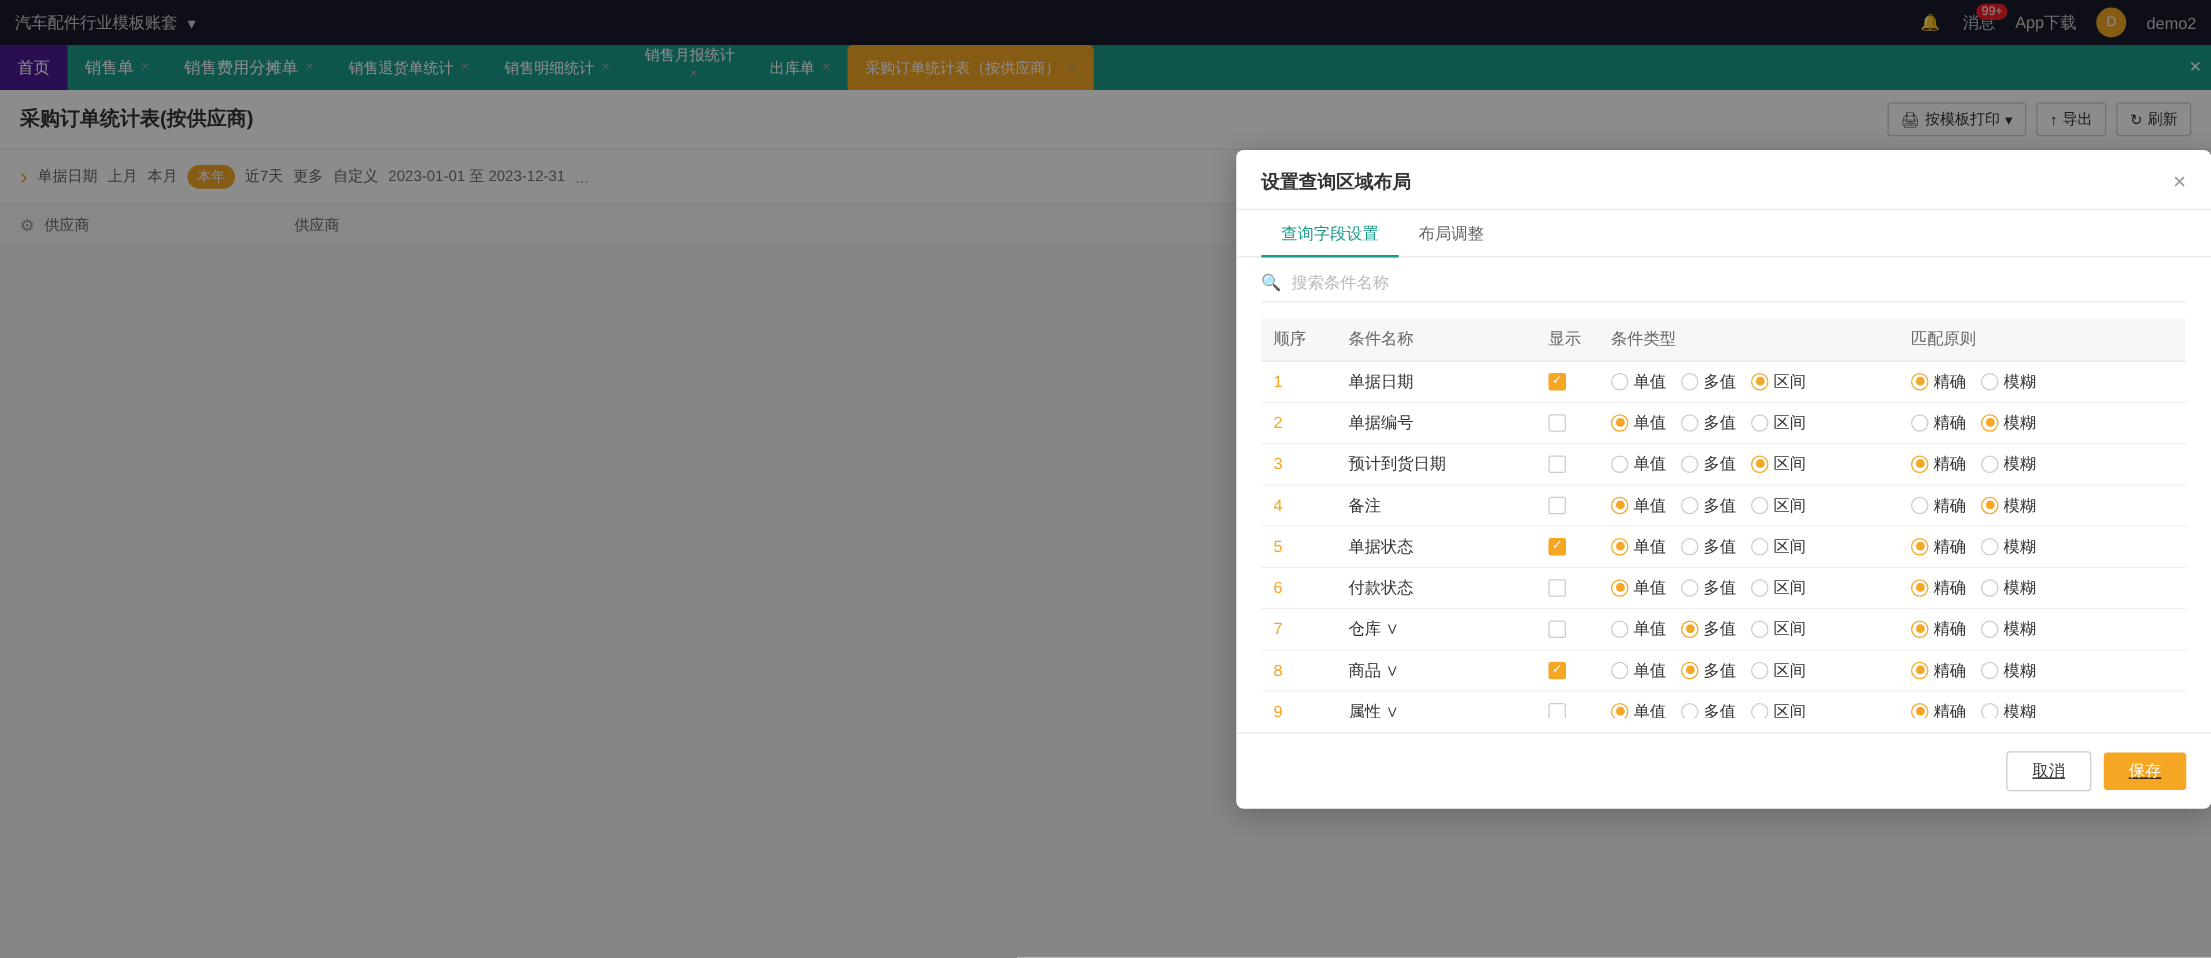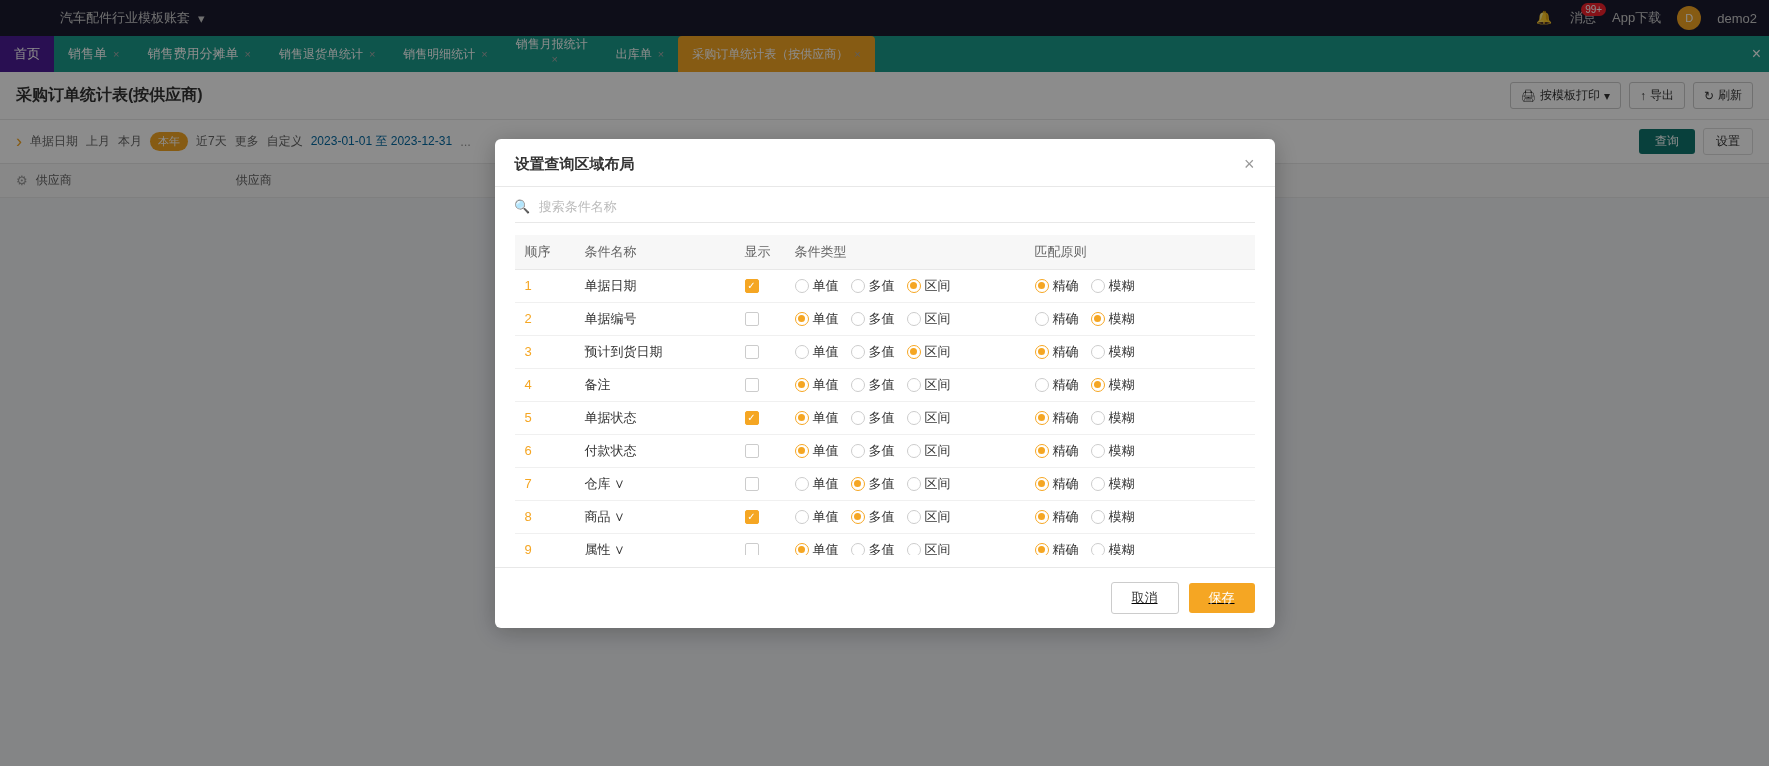--- a/index.html
+++ b/index.html
@@ -8,21 +8,21 @@
     
     .top-bar {
       height: 36px;
       background: #1a1a2e;
       display: flex;
       align-items: center;
       justify-content: space-between;
       padding: 0 12px;
       color: #ccc;
     }
-    .top-bar-left { display: flex; align-items: center; gap: 8px; font-size: 13px; margin-left: 48px; }
+    .top-bar-left { display: flex; align-items: center; gap: 8px; font-size: 13px; }
     .top-bar-right { display: flex; align-items: center; gap: 16px; font-size: 13px; }
     .top-bar-right .msg-badge { position: relative; }
     .badge { background: #f5222d; color: #fff; font-size: 10px; border-radius: 8px; padding: 1px 4px; position: absolute; top: -6px; right: -10px; }
 
     
     .tab-bar {
       height: 36px;
       background: #1a9b8a;
       display: flex;
       align-items: center;
@@ -66,21 +66,21 @@
       background: #fff;
       padding: 8px 16px;
       display: flex;
       align-items: center;
       gap: 8px;
       border-bottom: 1px solid #e8e8e8;
     }
     .filter-tag { background: #f5a623; color: #fff; font-size: 11px; padding: 2px 8px; border-radius: 10px; }
     .filter-arrow { color: #f5a623; font-size: 18px; cursor: pointer; }
     .filter-label { color: #666; font-size: 12px; }
-    .filter-date { color: #0369a1; font-size: 12px; }
+    .filter-date { color: #737373; font-size: 12px; }
     .filter-dots { color: #999; cursor: pointer; }
     .btn-query { background: #0f766e; color: #fff; border: none; padding: 4px 16px; border-radius: 3px; cursor: pointer; font-size: 12px; margin-left: auto; }
     .btn-setting { background: #fff; color: #333; border: 1px solid #ddd; padding: 4px 12px; border-radius: 3px; cursor: pointer; font-size: 12px; }
 
     
     .table-area {
       background: #fff;
       margin: 0;
     }
     .table-header-row {
@@ -93,21 +93,21 @@
     .gear-icon { color: #999; margin-right: 8px; cursor: pointer; }
 
     
     .overlay {
       position: fixed;
       top: 0; left: 0; right: 0; bottom: 0;
       background: rgba(0,0,0,0.45);
       z-index: 100;
       display: flex;
       align-items: center;
-      justify-content: center;
+      justify-content: flex-end;
     }
 
     
     .dialog {
       background: #fff;
       border-radius: 6px;
       width: 780px;
       max-height: 680px;
       box-shadow: 0 4px 24px rgba(0,0,0,0.25);
       display: flex;
@@ -287,20 +287,28 @@
 </div>
 
 <div class="overlay">
   <div class="dialog">
 
     <div class="dialog-header">
       <span class="dialog-title">设置查询区域布局</span>
       <span class="dialog-close">×</span>
     </div>
 
+    <div class="dialog-tabs">
+      <div class="dialog-tab active">
+        <span>查询字段设置</span>
+      </div>
+      <div class="dialog-tab">
+        <span>布局调整</span>
+      </div>
+    </div>
 
     <div class="dialog-body">
 
       <div class="search-row">
         <span class="search-icon">🔍</span>
         <input class="search-input" type="text" placeholder="搜索条件名称" style="">
       </div>
 
       <div class="scroll-wrapper" style="position:relative;">
         <table class="cond-table">

